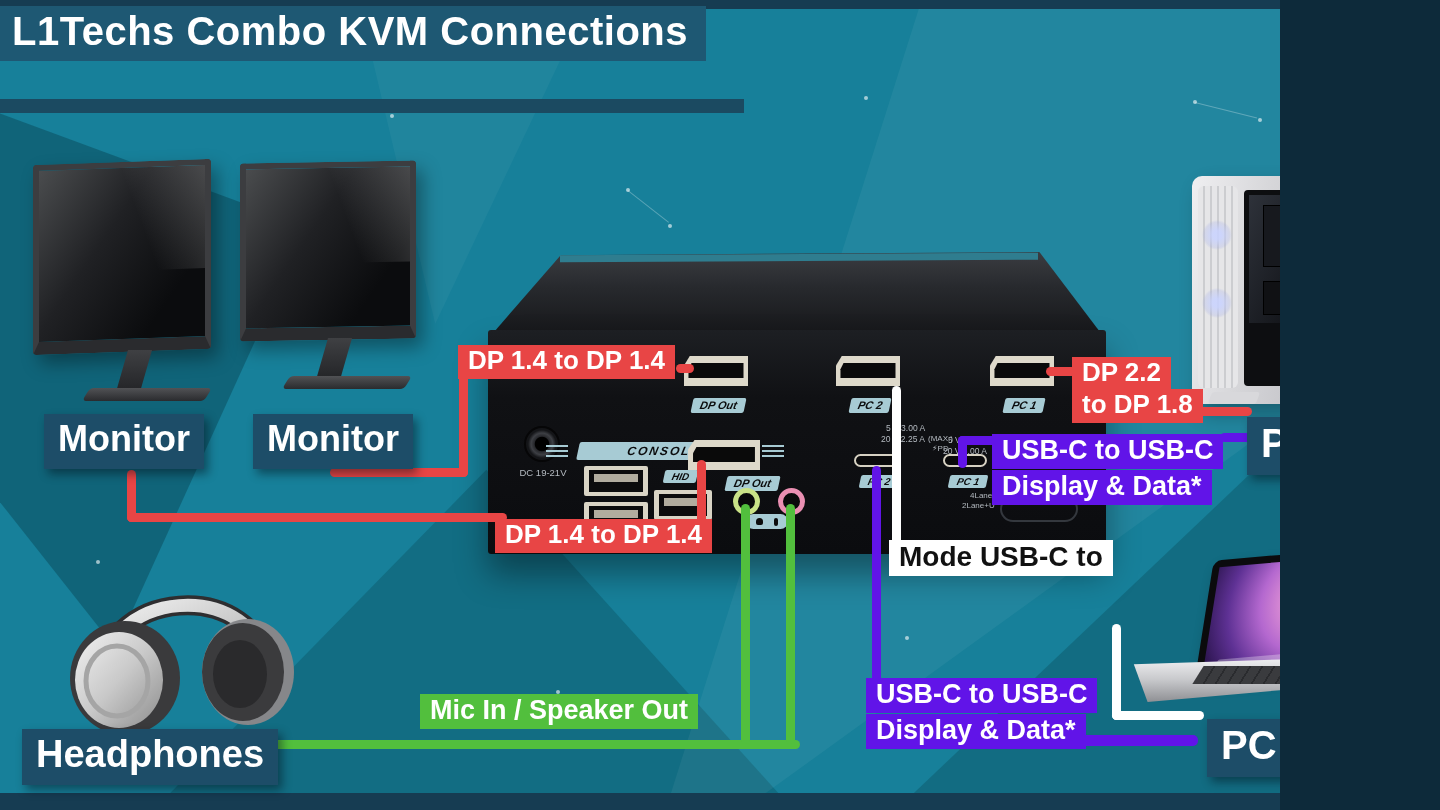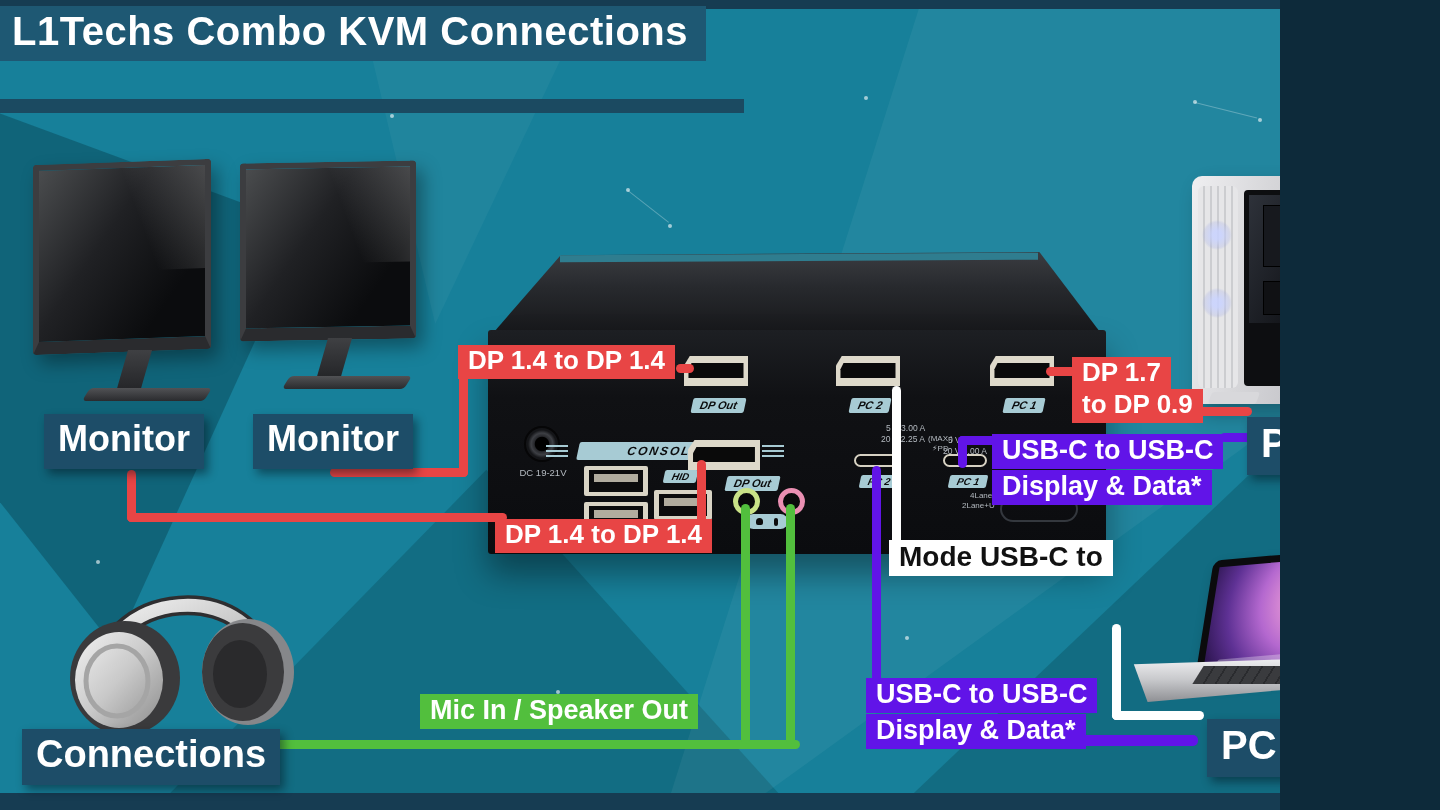--- a/index.html
+++ b/index.html
@@ -184,21 +184,21 @@
     </defs>
     <path d="M45,140 C40,35 205,25 215,125" fill="none" stroke="#2e2e30" stroke-width="20" stroke-linecap="round"></path>
     <path d="M45,140 C40,35 205,25 215,125" fill="none" stroke="url(#silver)" stroke-width="13" stroke-linecap="round"></path>
     <ellipse cx="193" cy="122" rx="46" ry="53" fill="#86878a"></ellipse>
     <ellipse cx="188" cy="122" rx="41" ry="49" fill="#3b3b3d"></ellipse>
     <ellipse cx="185" cy="124" rx="27" ry="34" fill="#2a2a2c"></ellipse>
     <ellipse cx="70" cy="128" rx="55" ry="57" fill="#3a3a3c"></ellipse>
     <ellipse cx="64" cy="130" rx="44" ry="48" fill="url(#silver)"></ellipse>
     <ellipse cx="62" cy="131" rx="31" ry="35" fill="none" stroke="#a5a5a5" stroke-width="5"></ellipse>
   </svg>
-  <div class="plate" style="left:22px;top:729px;font-size:38px;">Connections</div>
+  <div class="plate" style="left:22px;top:729px;font-size:38px;">Headphones</div>
 
   <div class="kvm">
     <div class="kvm-top"></div>
     <div class="kvm-glint"></div>
     <div class="kvm-front"></div>
 
     <div class="dpp" style="left:196px;top:108px;width:64px;">
         <div class="dpp-in"></div>
       </div>
     <div class="dpp" style="left:348px;top:108px;width:64px;">
@@ -315,22 +315,22 @@
   <div class="line whiteln" style="left:892px;top:386px;width:9px;height:160px;"></div>
   <div class="line whiteln" style="left:1112px;top:624px;width:9px;height:96px;"></div>
   <div class="line whiteln" style="left:1112px;top:711px;width:92px;height:9px;"></div>
 
   <div class="line green" style="left:258px;top:740px;width:542px;height:9px;"></div>
   <div class="line green" style="left:741px;top:504px;width:9px;height:240px;"></div>
   <div class="line green" style="left:786px;top:504px;width:9px;height:240px;"></div>
 
   <div class="cl on-red" style="left:458px;top:345px;">DP 1.4 to DP 1.4</div>
   <div class="cl on-red" style="left:495px;top:519px;">DP 1.4 to DP 1.4</div>
-  <div class="cl on-red" style="left:1072px;top:357px;">DP 1.7</div>
-  <div class="cl on-red" style="left:1072px;top:389px;">to DP 0.9</div>
+  <div class="cl on-red" style="left:1072px;top:357px;">DP 2.2</div>
+  <div class="cl on-red" style="left:1072px;top:389px;">to DP 1.8</div>
   <div class="cl on-purple" style="left:992px;top:434px;">USB-C to USB-C</div>
   <div class="cl on-purple" style="left:992px;top:470px;">Display &amp; Data*</div>
   <div class="cl on-white" style="left:889px;top:540px;">Mode USB-C to</div>
   <div class="cl on-purple" style="left:866px;top:678px;">USB-C to USB-C</div>
   <div class="cl on-purple" style="left:866px;top:714px;">Display &amp; Data*</div>
   <div class="cl on-green" style="left:420px;top:694px;">Mic In / Speaker Out</div>
 
 </div>
 
 </body></html>

